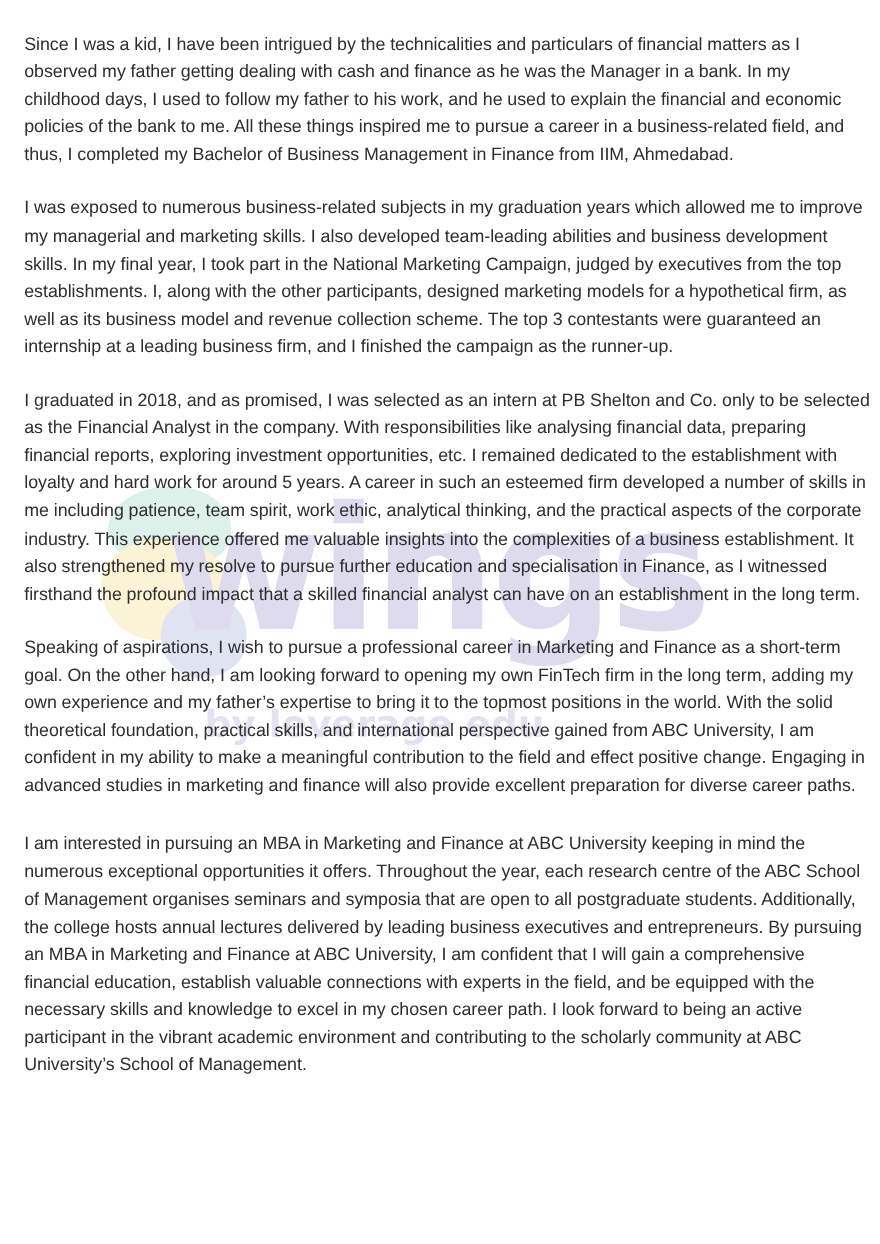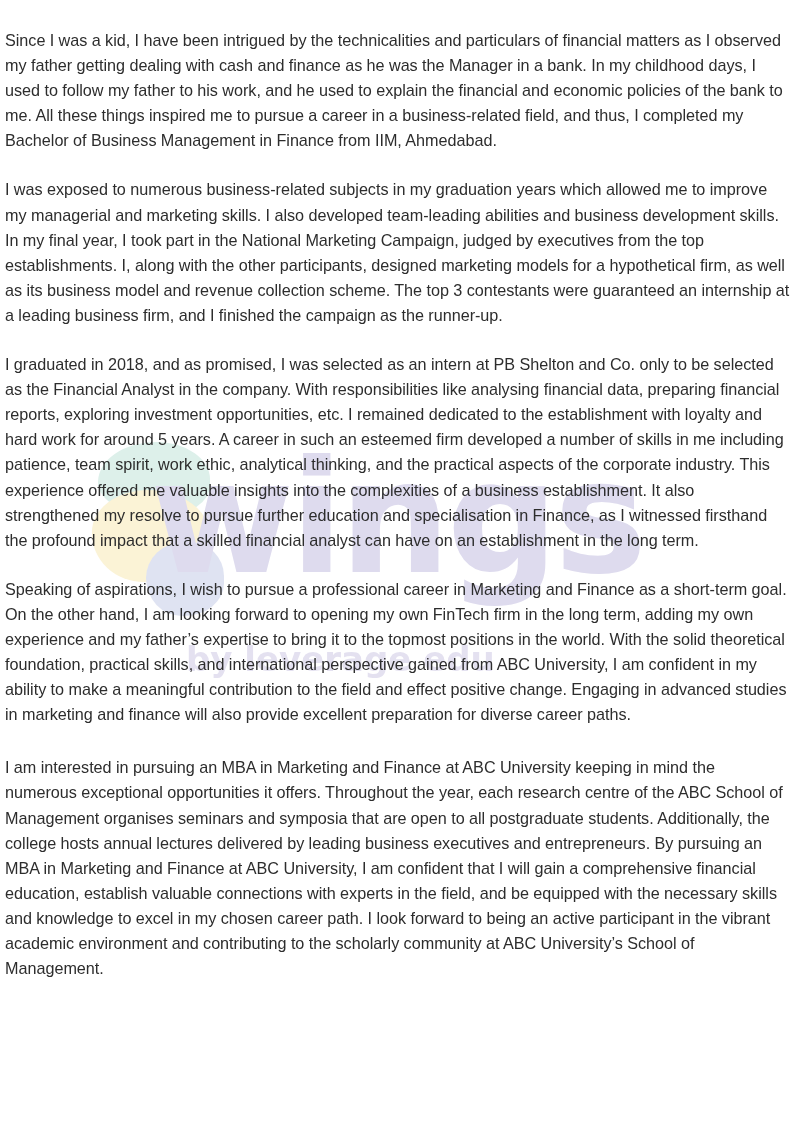--- a/index.html
+++ b/index.html
@@ -91,21 +91,21 @@
     font-size: 34px;
     line-height: 1;
     letter-spacing: 0px;
     color: #e4e1f0;
   }
 
   
   #content {
     position: relative;
     z-index: 1;
-    padding: 28px 9px 0 5px;
+    padding: 28px 9px 0 22px;
     box-sizing: border-box;
   }
 
   .para {
     font-family: "Liberation Sans", sans-serif;
     font-size: 16.2px;
     line-height: 25.1px;
     color: #2d2d2d;
     margin: 0 0 24px 0;
     text-align: left;

